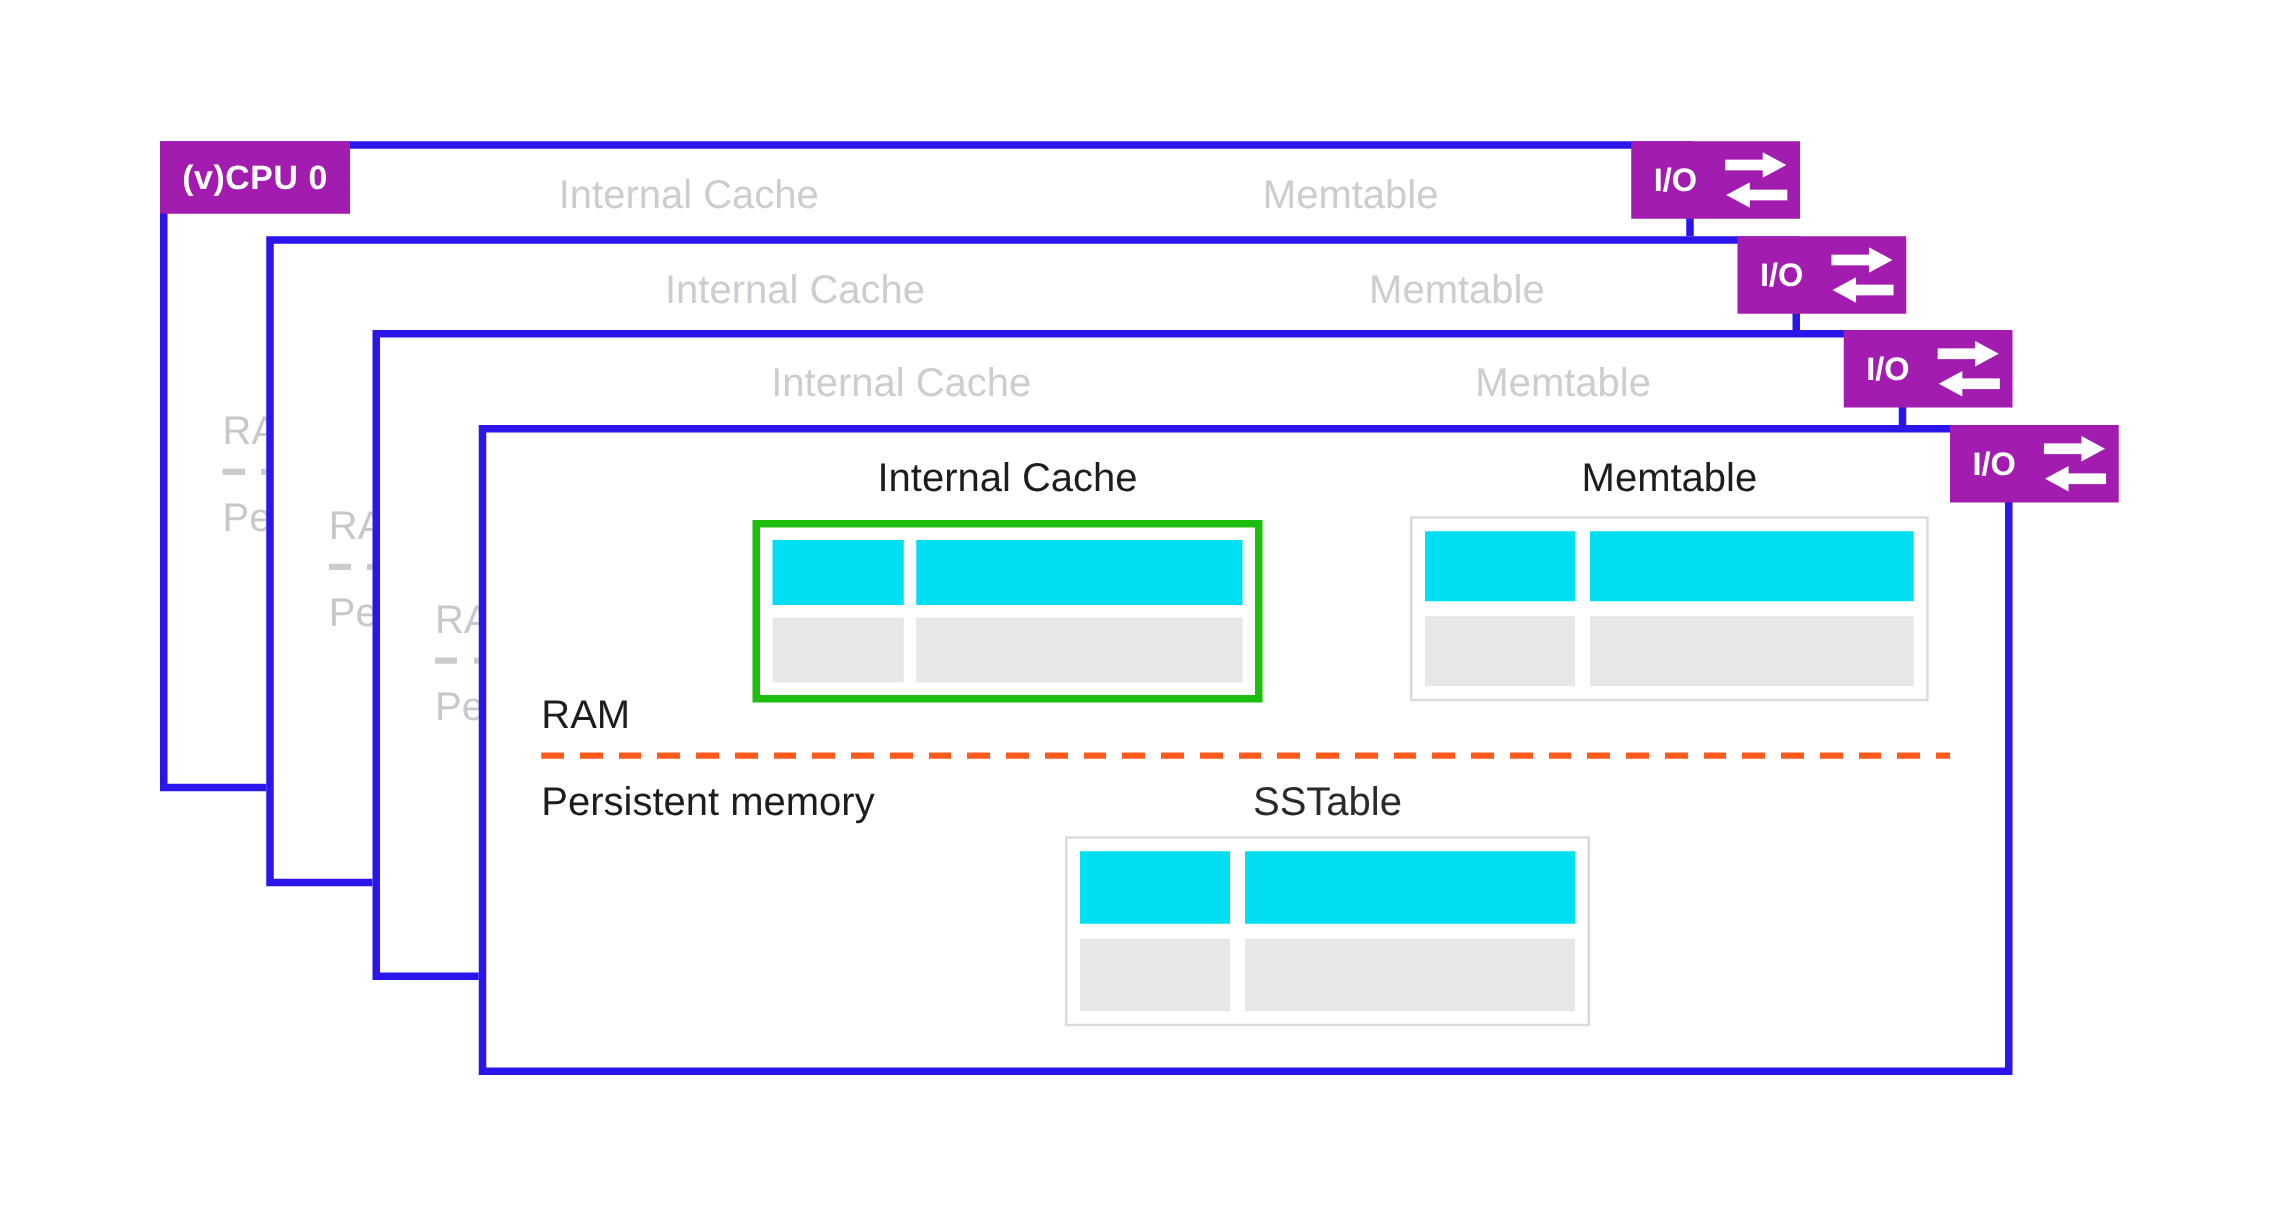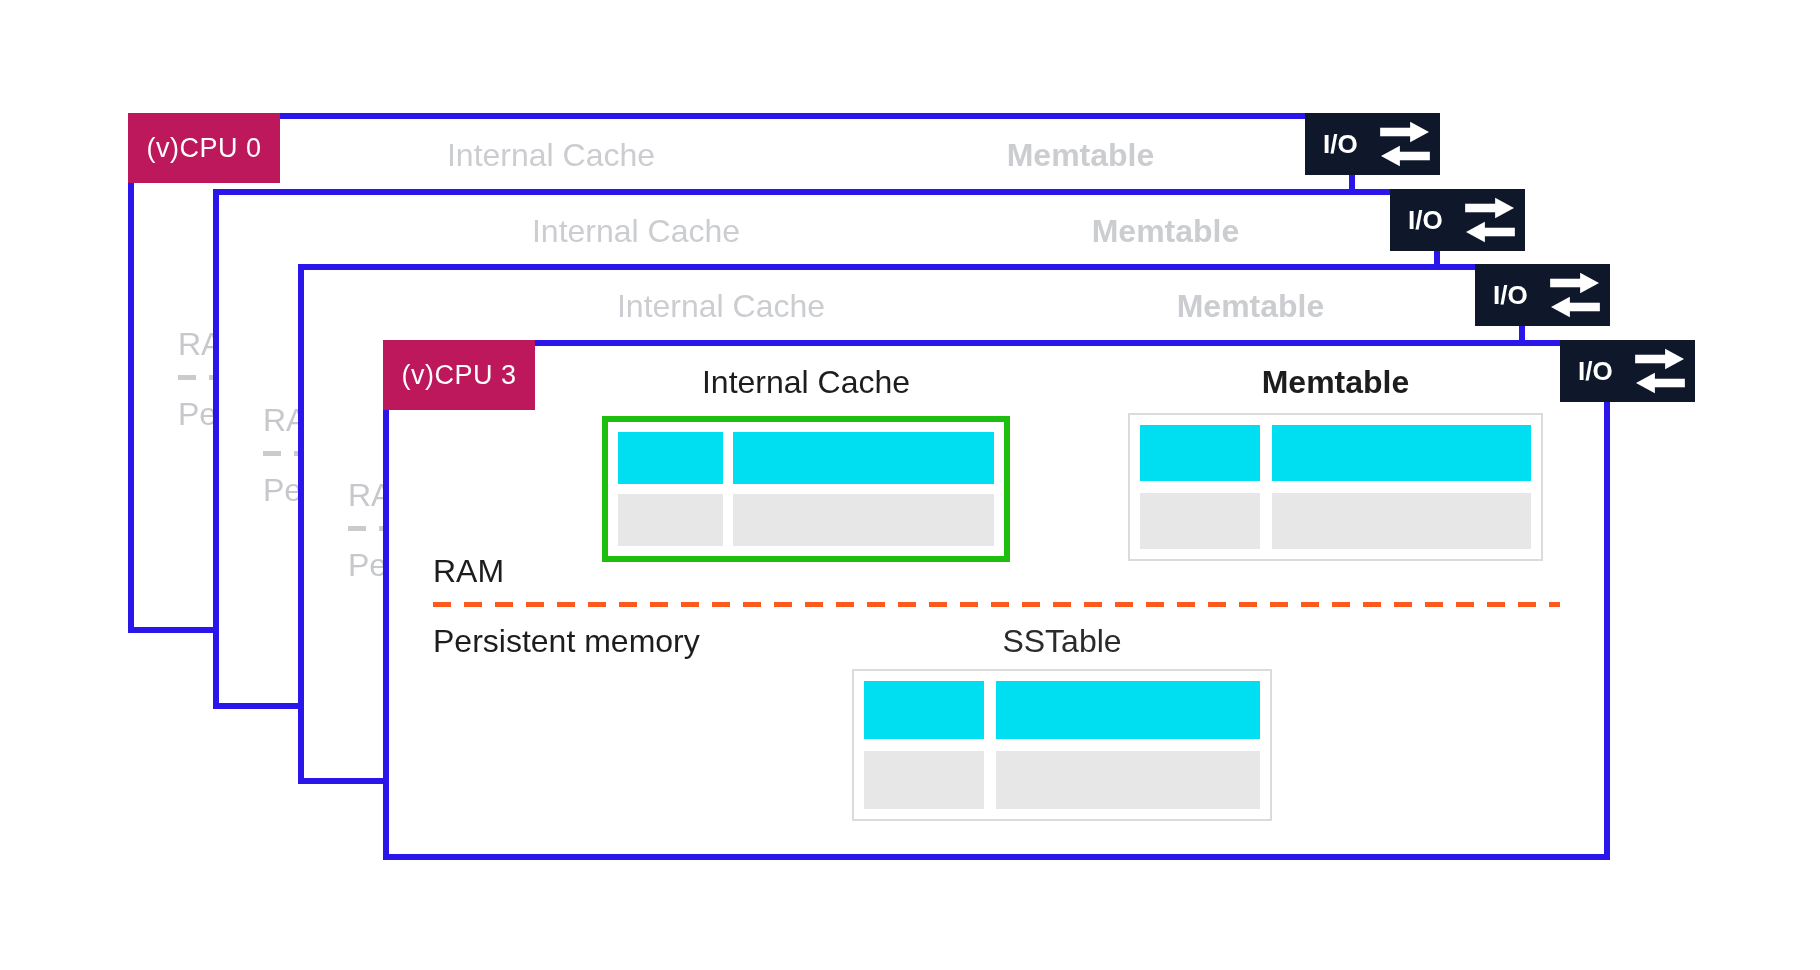--- a/index.html
+++ b/index.html
@@ -12,41 +12,41 @@
     position:absolute;width:1227px;height:520px;box-sizing:border-box;
     background:#ffffff;border:6px solid #2A16EB;
   }
   .panel-0{left:128px;top:113px;}
   .panel-1{left:213px;top:189px;}
   .panel-2{left:298px;top:264px;}
   .panel-3{left:383px;top:340px;}
 
   
   .cpu{
-    position:absolute;left:-6px;top:-6px;width:152px;height:70px;
-    background:#be185d;color:#ffffff;font-size:27px;font-weight:normal;
+    position:absolute;left:-6px;top:-6px;width:152px;height:58px;
+    background:#a21caf;color:#ffffff;font-size:27px;font-weight:bold;
     display:flex;align-items:center;justify-content:center;letter-spacing:.5px;
   }
   
   .io{
     position:absolute;left:1171px;top:-6px;width:135px;height:62px;
-    background:#0f172a;color:#ffffff;display:flex;align-items:center;
+    background:#a21caf;color:#ffffff;display:flex;align-items:center;
     justify-content:flex-start;gap:16px;padding-left:18px;box-sizing:border-box;
   }
   .io-t{font-size:26px;font-weight:bold;}
   .io-arrows{width:62px;height:48px;flex:none;}
   .io-arrows rect,.io-arrows polygon{fill:#ffffff;}
 
   
   .hdr,.ram,.pm,.sst{
     position:absolute;font-size:32px;line-height:30px;color:#1D1D1D;white-space:nowrap;
   }
   .hdr{top:21px;text-align:center;}
   .hdr-ic{left:213px;width:408px;}
-  .hdr-mt{left:739px;width:415px;font-weight:bold;}
+  .hdr-mt{left:739px;width:415px;}
   .ram{left:44px;top:210px;}
   .pm{left:44px;top:280px;}
   .sst{left:463px;width:420px;top:280px;text-align:center;color:#2B2B2B;}
 
   
   .dash{
     position:absolute;left:44px;top:256px;width:1127px;height:5px;
     background:repeating-linear-gradient(90deg,#FB5A1C 0 18px,transparent 18px 31px);
   }
 
@@ -162,21 +162,20 @@
     <div class="pm">Persistent memory</div>
     <div class="sst">SSTable</div>
 
     <div class="dtable tbl-sst">
       <div class="cell-hot"></div>
       <div class="cell-hot"></div>
       <div class="cell-cold"></div>
       <div class="cell-cold"></div>
     </div>
 
-    <div class="cpu">(v)CPU 3</div>
     <div class="io">
       <span class="io-t">I/O</span>
       <svg class="io-arrows" viewBox="0 0 60 56">
         <g>
             <rect x="1" y="9" width="37" height="10"></rect>
             <polygon points="36,2 58,14 36,26"></polygon>
           </g>
         <g>
             <rect x="22" y="37" width="37" height="10"></rect>
             <polygon points="24,30 2,42 24,54"></polygon>

